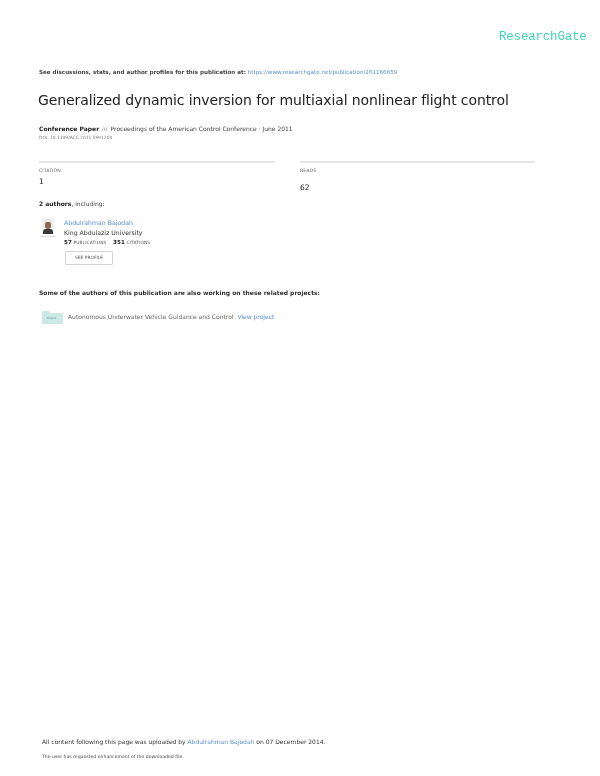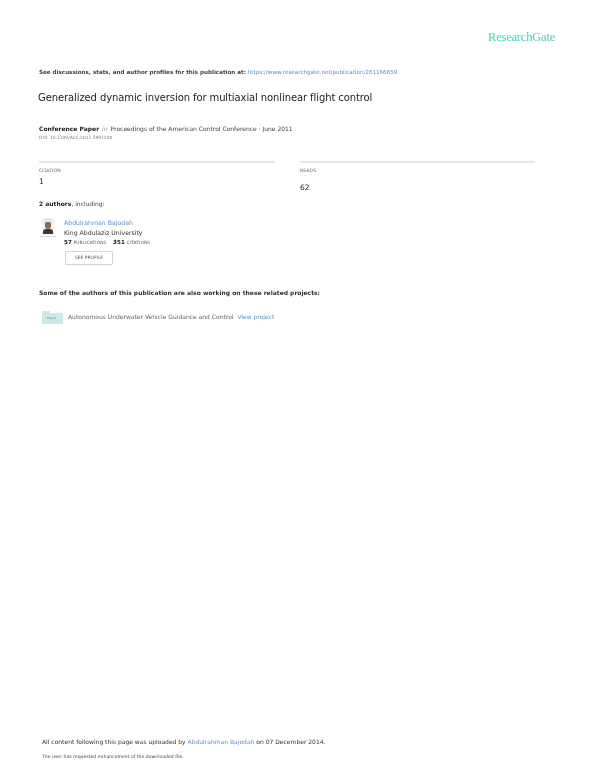--- a/index.html
+++ b/index.html
@@ -1,22 +1,22 @@
 <!DOCTYPE html>
 <html><head>
 <meta charset="utf-8">
 <style>
   html, body { margin: 0; padding: 0; background: #ffffff; }
   body { width: 600px; height: 776px; position: relative; overflow: hidden; font-family: "DejaVu Sans", sans-serif; color: #222; }
   .abs { position: absolute; }
-  .brand { left: 488px; top: 30px; font-family: Liberation Serif, serif; font-size: 12.5px; color: #40d4b8; letter-spacing: -0.2px; }
+  .brand { left: 499px; top: 30px; font-family: Liberation Mono, monospace; font-size: 12.5px; color: #40d4b8; letter-spacing: -0.2px; }
   .discuss { left: 39px; top: 69px; font-size: 5.6px; color: #333; white-space: nowrap; }
   .discuss .lbl { font-weight: bold; color: #444; }
   .discuss a { color: #5a8fce; text-decoration: none; }
-  .title { left: 38px; top: 92px; font-size: 10px; color: #222; white-space: nowrap; letter-spacing: -0.1px; }
+  .title { left: 38px; top: 92px; font-size: 14px; color: #222; white-space: nowrap; letter-spacing: -0.1px; }
   .meta { left: 39px; top: 125px; font-size: 6px; color: #444; white-space: nowrap; }
   .meta .type { font-weight: bold; color: #222; }
   .meta .in { font-style: italic; color: #999; margin: 0 3px; }
   .doi { left: 39px; top: 135px; font-size: 4.4px; color: #777; white-space: nowrap; }
   .rule { height: 2px; background: #e6e6e6; }
   .stat-lbl { font-size: 4.6px; color: #666; letter-spacing: 0.1px; }
   .stat-val { font-size: 7.5px; color: #222; }
   .authors-h { left: 39px; top: 200px; font-size: 6px; color: #444; }
   .authors-h b { color: #222; }
   .avatar { left: 42px; top: 218px; width: 12px; height: 16px; background: #f2f2f2; border-radius: 1px; overflow: hidden; }

